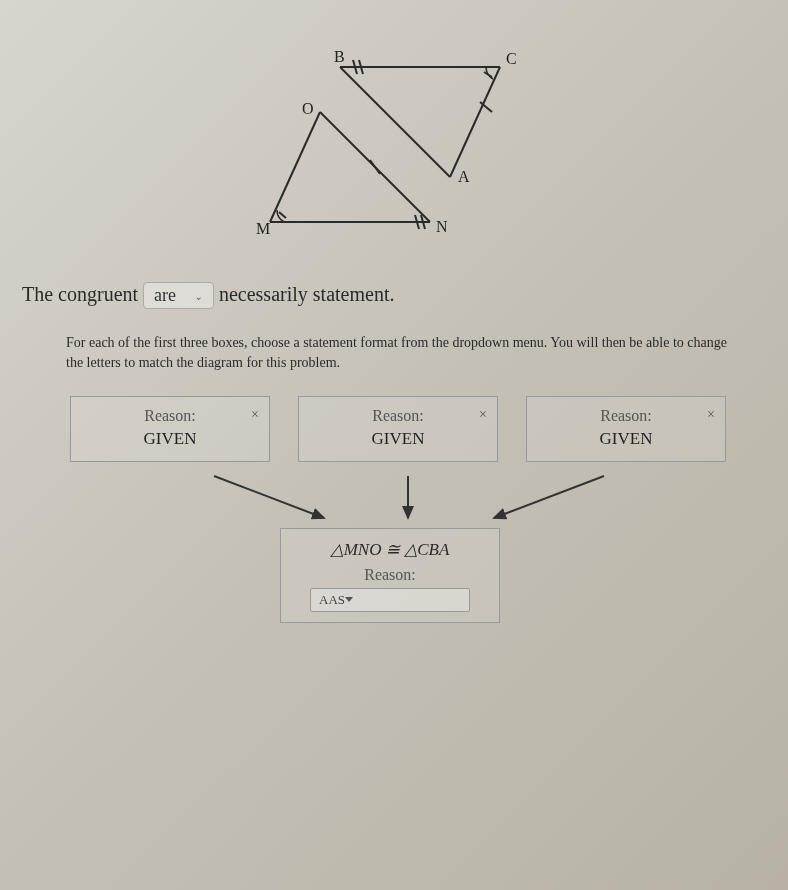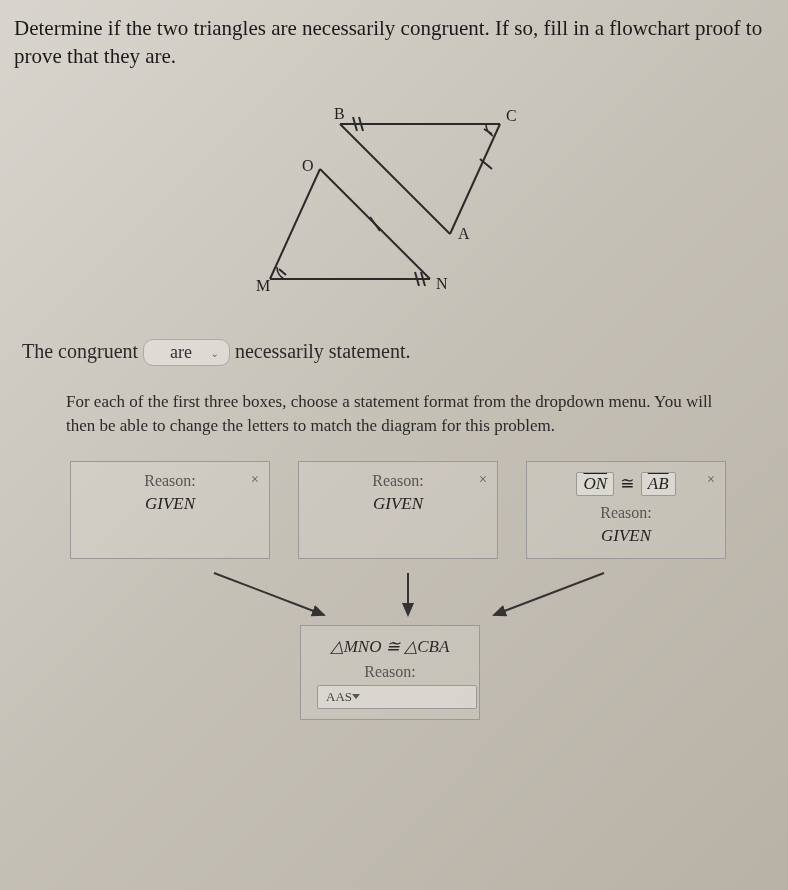--- a/index.html
+++ b/index.html
@@ -36,34 +36,34 @@
   svg.triangles text { font-family: Georgia, serif; font-size:16px; fill:#222; }
   .sentence {
     font-size: 20px;
     color: #2a2a2a;
     margin: 30px 0 24px 8px;
   }
   .dropdown {
     display: inline-block;
     background: rgba(255,255,255,0.35);
     border: 1px solid #aaa;
-    border-radius: 10px;
-    padding: 2px 10px 2px 26px;
+    border-radius: 4px;
+    padding: 2px 10px 2px 10px;
     font-size: 18px;
     color: #333;
     position: relative;
   }
   .dropdown .chev {
     font-size: 10px;
     color: #666;
     margin-left: 14px;
     vertical-align: middle;
   }
   .instructions {
-    font-size: 17px;
+    font-size: 14px;
     line-height: 1.45;
     color: #2a2a2a;
     margin: 0 30px 22px 52px;
   }
   .flow-row {
     display: flex;
     justify-content: space-between;
     padding: 0 40px 0 56px;
     gap: 18px;
   }
@@ -103,38 +103,37 @@
   }
   .overline { text-decoration: overline; }
   .reason-lbl {
     font-size: 16px;
     color: #555;
     margin-bottom: 4px;
   }
   .reason-val {
     font-size: 17px;
     color: #222;
-    font-style: italic;
   }
   .arrows-row {
     position: relative;
     height: 60px;
     margin-top: 6px;
   }
   .arrows-row svg { position:absolute; left:0; top:0; }
   .conclusion-wrap {
     display: flex;
     justify-content: center;
   }
   .conclusion-box {
     border: 1px solid #999;
     background: rgba(255,255,255,0.12);
     padding: 10px 16px 10px 16px;
     text-align: center;
-    width: 180px;
+    width: 220px;
   }
   .conclusion-stmt {
     font-size: 17px;
     font-style: italic;
     margin-bottom: 6px;
   }
   .reason-select {
     display: flex;
     align-items: center;
     border: 1px solid #999;
@@ -153,21 +152,20 @@
     border-left: 4px solid transparent;
     border-right: 4px solid transparent;
     border-top: 5px solid #555;
   }
 </style>
 </head>
 <body>
 
 <div class="page">
 
-  <div class="prompt">Determine if the two triangles are necessarily congruent. If so, fill in a flowchart proof to prove that they are.</div>
 
   <div class="diagram-wrap">
     <svg class="triangles" viewBox="0 0 320 210">
 
       <line x1="40" y1="180" x2="200" y2="180"></line>
       <line x1="40" y1="180" x2="90" y2="70"></line>
       <line x1="90" y1="70" x2="200" y2="180"></line>
 
       <line x1="110" y1="25" x2="270" y2="25"></line>
       <line x1="270" y1="25" x2="220" y2="135"></line>
@@ -218,25 +216,20 @@
     </div>
 
     <div class="flow-box">
       <span class="close">×</span>
       <div class="reason-lbl">Reason:</div>
       <div class="reason-val">GIVEN</div>
     </div>
 
     <div class="flow-box">
       <span class="close">×</span>
-      <div class="stmt">
-        <span class="letterbox overline">ON</span>
-        <span class="sym">≅</span>
-        <span class="letterbox overline">AB</span>
-      </div>
       <div class="reason-lbl">Reason:</div>
       <div class="reason-val">GIVEN</div>
     </div>
 
   </div>
 
   <div class="arrows-row">
     <svg width="788" height="60">
       <defs>
         <marker id="ah" markerWidth="8" markerHeight="8" refX="6" refY="3" orient="auto">

